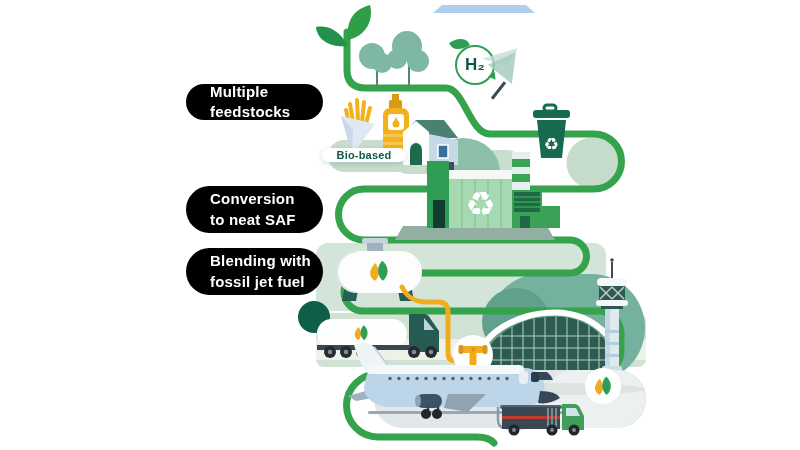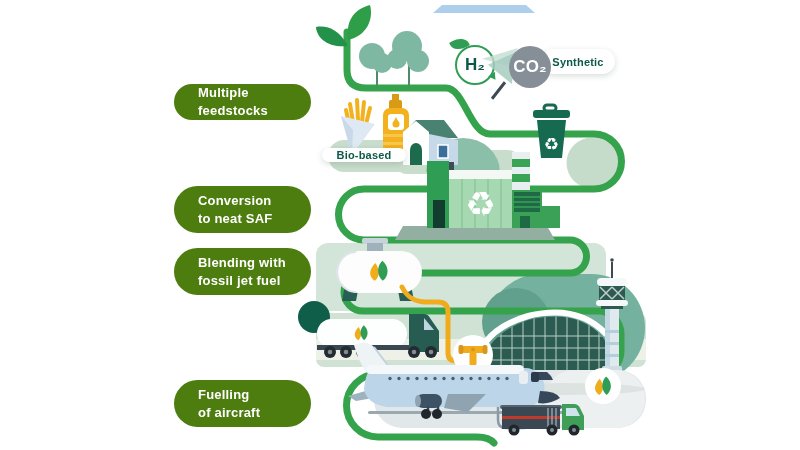--- a/index.html
+++ b/index.html
@@ -1,21 +1,21 @@
 <!DOCTYPE html>
 <html><head>
 <meta charset="utf-8">
 <style>
   html,body{margin:0;padding:0;background:#fff;}
   .stage{position:relative;width:800px;height:450px;background:#fff;overflow:hidden;
          font-family:"Liberation Sans","DejaVu Sans",sans-serif;}
   .scene{position:absolute;inset:0;}
-  .step-pill{position:absolute;left:174px;width:137px;background:#4d7c0f;color:#fff;
+  .step-pill{position:absolute;left:186px;width:137px;background:#000000;color:#fff;
     border-radius:24px;display:flex;align-items:center;padding-left:24px;box-sizing:border-box;
-    font-size:13px;font-weight:bold;line-height:1.35;white-space:pre-line;letter-spacing:.2px;}
+    font-size:15px;font-weight:bold;line-height:1.35;white-space:pre-line;letter-spacing:.2px;}
   .tag-pill{position:absolute;background:#fff;color:#0d5947;font-size:11px;font-weight:bold;
     border-radius:14px;display:flex;align-items:center;justify-content:center;
     box-shadow:0 2px 6px rgba(30,70,55,.18);letter-spacing:.2px;}
   .badge{position:absolute;border-radius:50%;display:flex;align-items:center;justify-content:center;
     font-weight:bold;font-size:17px;letter-spacing:.2px;}
   .badge-h2{left:455px;top:45px;width:36px;height:36px;background:#fff;border:2px solid #2f9e54;color:#0d5947;}
   .badge-co2{left:509px;top:46px;width:42px;height:42px;background:#868e97;color:#fff;z-index:3;}
   .h2-leaf{position:absolute;left:-6px;top:-9px;width:17px;height:12px;background:#2f9e54;
     border-radius:0 80% 0 80%;transform:rotate(-30deg);}
   .h2-arrow{position:absolute;right:-4px;bottom:2px;width:0;height:0;border-left:7px solid #2f9e54;
@@ -267,36 +267,27 @@
 </svg>
 
 <div class="step-pill" style="top:84px;height:36px;">
   <span>Multiple feedstocks</span></div>
 <div class="step-pill" style="top:186px;height:47px;">
   <span>Conversion
 to neat SAF</span></div>
 <div class="step-pill" style="top:248px;height:47px;">
   <span>Blending with
 fossil jet fuel</span></div>
-<div class="step-pill" style="top:380px;height:47px;">
-  <span>Fuelling
-of aircraft</span></div>
 
 <div class="tag-pill" style="left:322px;top:148px;width:84px;height:14px;">
   <span>Bio-based</span>
-    </div>
-<div class="tag-pill" style="left:541px;top:49px;width:74px;height:25px;">
-  <span>Synthetic</span>
     </div>
 
 <div class="net-sweep1"></div>
 <div class="net-sweep2"></div>
 <div class="net-handle"></div>
 <div class="badge badge-h2">
   <span class="h2-leaf"></span>
   <span class="h2-arrow"></span>
   <span>H₂</span>
 </div>
-<div class="badge badge-co2">
-  <span>CO₂</span>
+
 </div>
 
-</div>
-
 </body></html>

